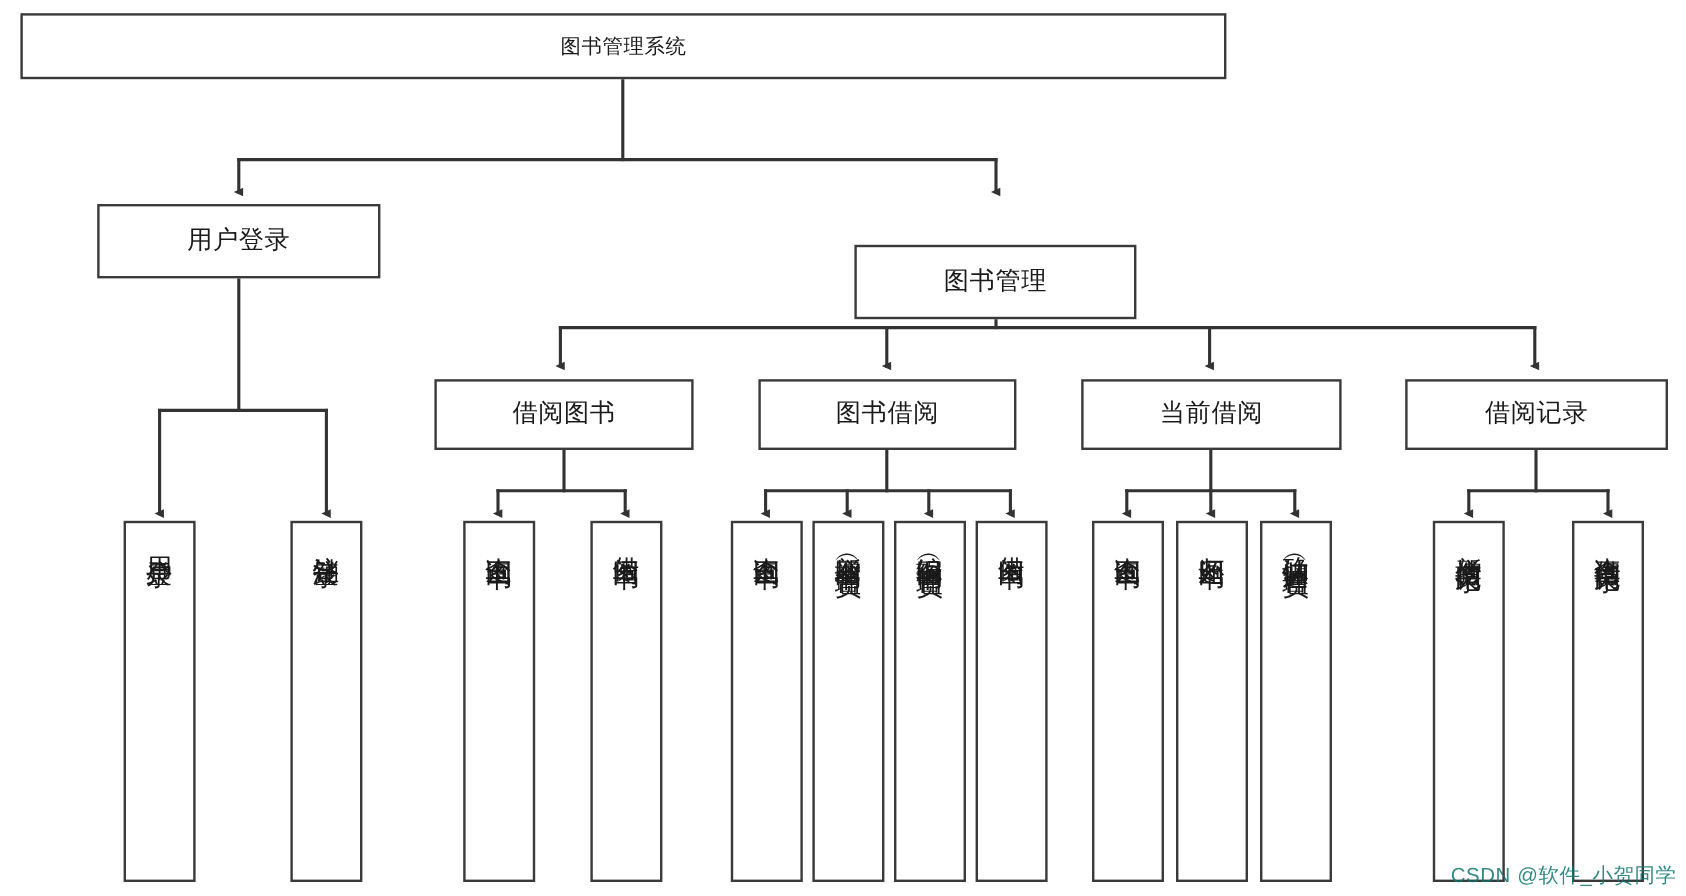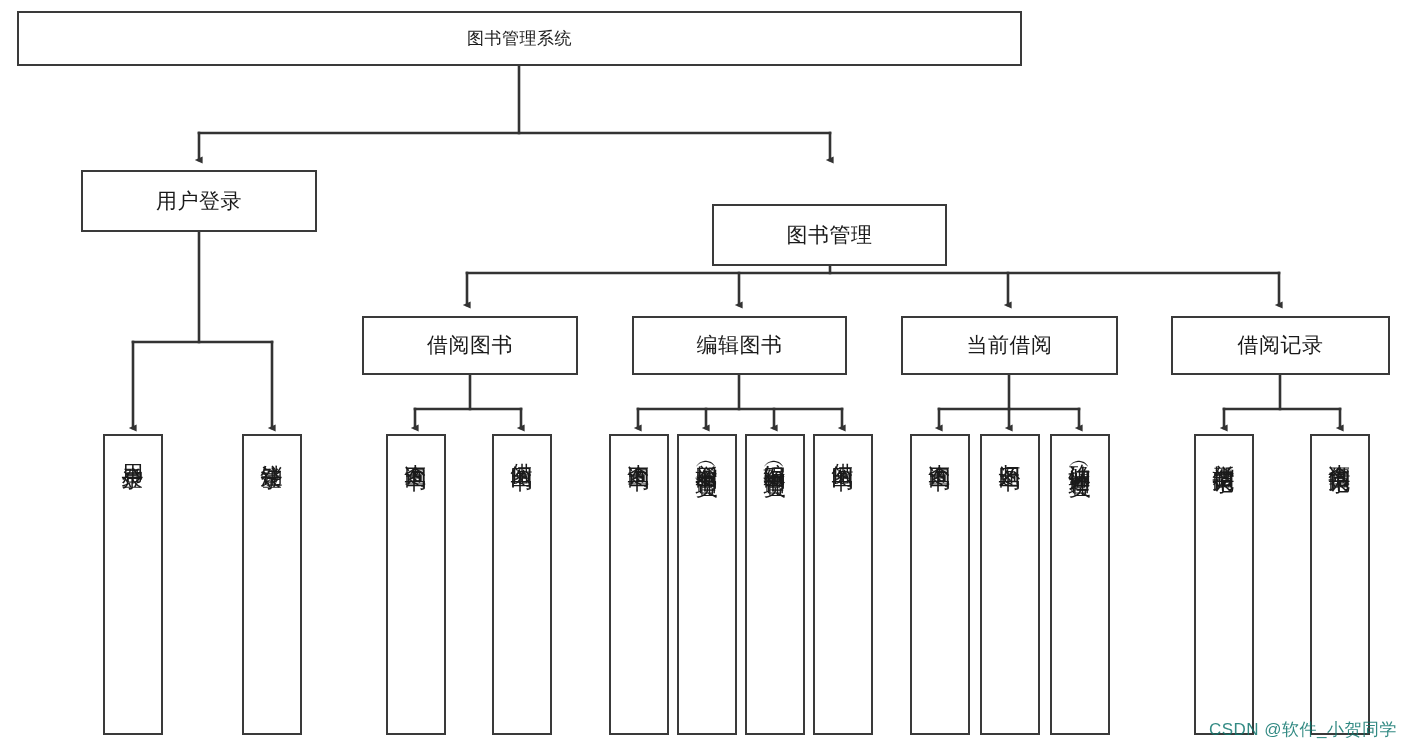--- a/index.html
+++ b/index.html
@@ -140,21 +140,21 @@
 
   <div class="node horiz" style="left:712px;top:170px;width:235px;height:62px;margin-top:34px;">
     <span class="label">图书管理</span>
   </div>
 
   <div class="node horiz" style="left:362px;top:316px;width:216px;height:59px;">
     <span class="label">借阅图书</span>
   </div>
 
   <div class="node horiz" style="left:632px;top:316px;width:215px;height:59px;">
-    <span class="label">编辑图书</span>
+    <span class="label">图书借阅</span>
   </div>
 
   <div class="node horiz" style="left:1171px;top:316px;width:219px;height:59px;">
     <span class="label">借阅记录</span>
   </div>
 
   <div class="node horiz" style="left:901px;top:316px;width:217px;height:59px;">
     <span class="label">当前借阅</span>
   </div>
 

